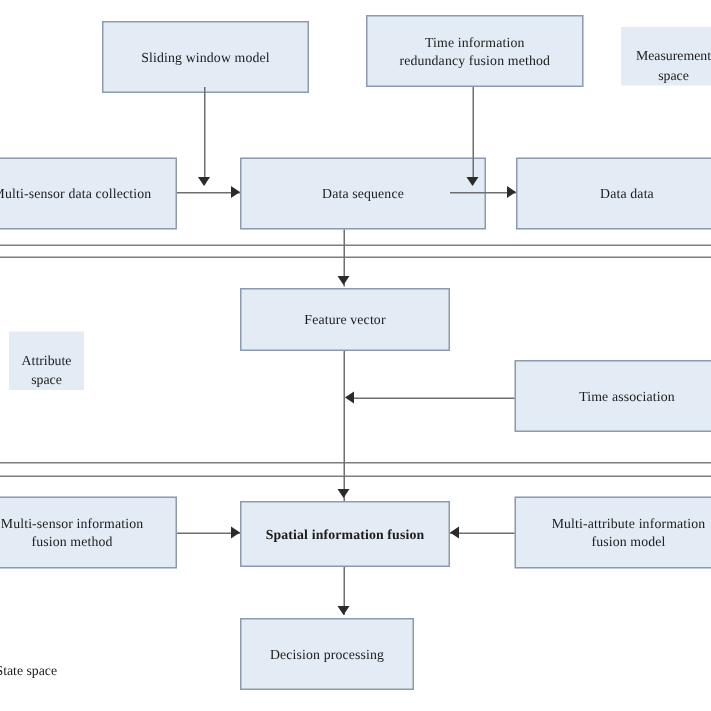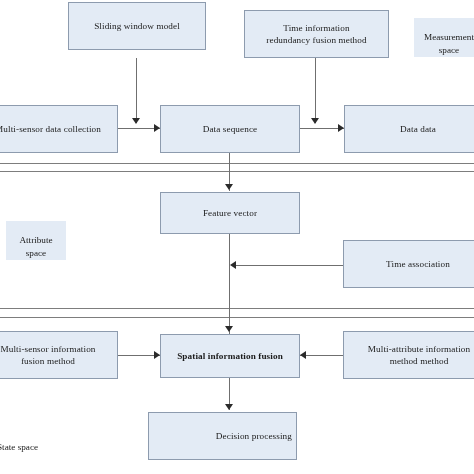--- a/index.html
+++ b/index.html
@@ -94,39 +94,39 @@
 </head>
 <body>
 
 <div id="canvas">
 
   <div class="rule" style="top:163px;"></div>
   <div class="rule" style="top:171px;"></div>
   <div class="rule" style="top:308px;"></div>
   <div class="rule" style="top:317px;"></div>
 
-  <div class="node" style="left:68px;  top:2px;  width:138px; height:48px;">
+  <div class="node" style="left:68px;  top:14px;  width:138px; height:48px;">
     <span>Sliding window model</span>
   </div>
 
   <div class="node" style="left:244px; top:10px;  width:145px; height:48px;">
     <span>Time information
 redundancy fusion method</span>
   </div>
 
   <div class="band-label" style="left:414px; top:18px; width:70px;">
     <span>Measurement
 space</span>
   </div>
 
   <div class="node" style="left:-22px; top:105px; width:140px; height:48px;">
     <span>Multi-sensor data collection</span>
   </div>
 
-  <div class="node" style="left:160px; top:105px; width:140px; height:48px;">
+  <div class="node" style="left:160px; top:105px; width:164px; height:48px;">
     <span>Data sequence</span>
   </div>
 
   <div class="node" style="left:344px; top:105px; width:148px; height:48px;">
     <span>Data data</span>
   </div>
 
   <div class="vline" style="left:136px; top:58px;  height:65px;"></div>
   <div class="arrow down" style="left:132px; top:118px;"></div>
 
@@ -139,21 +139,21 @@
   <div class="hline" style="left:300px; top:128px; width:44px;"></div>
   <div class="arrow right" style="left:338px; top:124px;"></div>
 
   <div class="vline" style="left:229px; top:153px; height:38px;"></div>
   <div class="arrow down" style="left:225px; top:184px;"></div>
 
   <div class="node" style="left:160px; top:192px; width:140px; height:42px;">
     <span>Feature vector</span>
   </div>
 
-  <div class="band-label" style="left:6px; top:221px; width:60px;">
+  <div class="band-label" style="left:6px; top:221px; width:50px;">
     <span>Attribute
 space</span>
   </div>
 
   <div class="node" style="left:343px; top:240px; width:150px; height:48px;">
     <span>Time association</span>
   </div>
 
   <div class="hline" style="left:236px; top:265px; width:107px;"></div>
   <div class="arrow left" style="left:230px; top:261px;"></div>
@@ -165,33 +165,33 @@
     <span>Multi-sensor information
 fusion method</span>
   </div>
 
   <div class="node" style="left:160px; top:334px; width:140px; height:44px;font-weight:bold;">
     <span>Spatial information fusion</span>
   </div>
 
   <div class="node" style="left:343px; top:331px; width:152px; height:48px;">
     <span>Multi-attribute information
-method method</span>
+fusion model</span>
   </div>
 
   <div class="hline" style="left:118px; top:355px; width:42px;"></div>
   <div class="arrow right" style="left:154px; top:351px;"></div>
 
   <div class="hline" style="left:300px; top:355px; width:43px;"></div>
   <div class="arrow left" style="left:300px; top:351px;"></div>
 
   <div class="band-label plain" style="left:-6px; top:428px; width:72px; text-align:left;">
     <span>State space</span>
   </div>
 
   <div class="vline" style="left:229px; top:378px; height:32px;"></div>
   <div class="arrow down" style="left:225px; top:404px;"></div>
 
-  <div class="node" style="left:148px; top:412px; width:149px; height:48px;justify-content:flex-end;">
+  <div class="node" style="left:160px; top:412px; width:116px; height:48px;">
     <span>Decision processing</span>
   </div>
 
 </div>
 
 </body></html>

